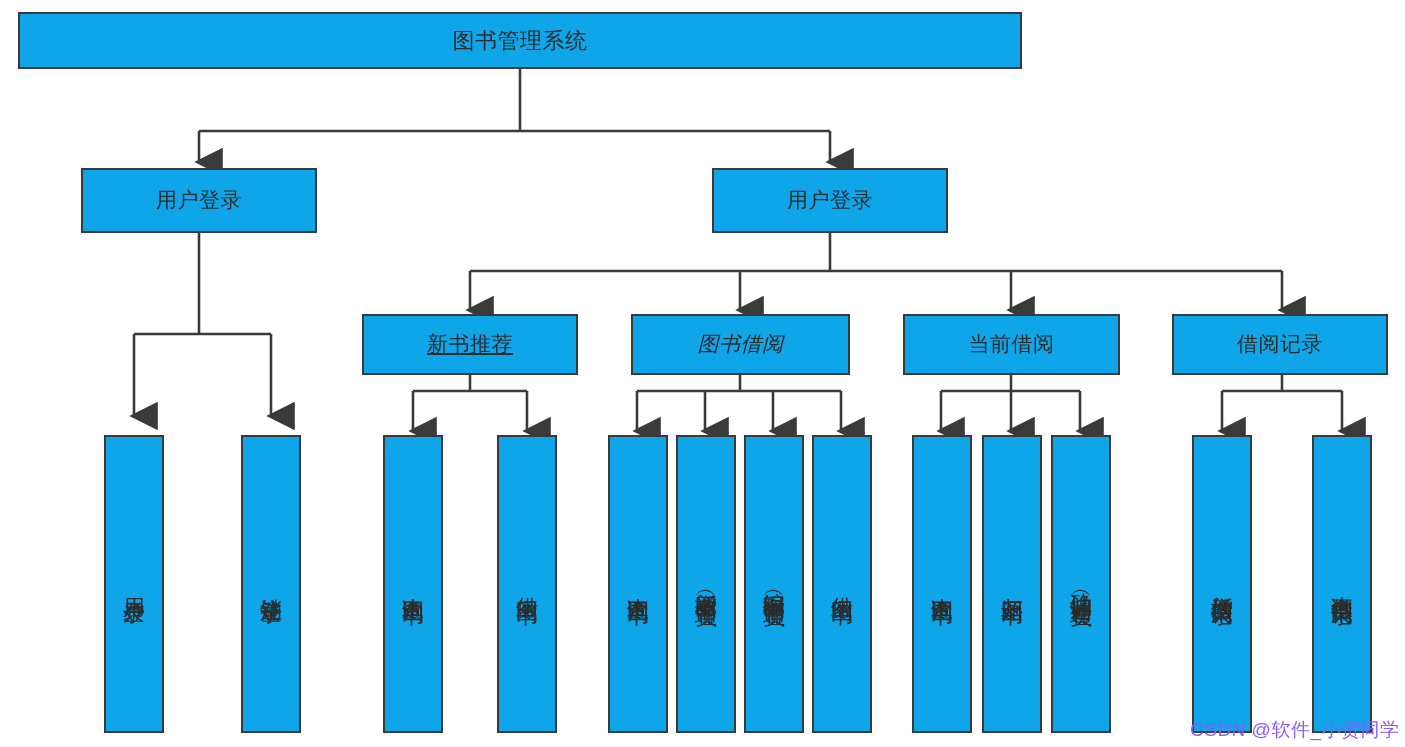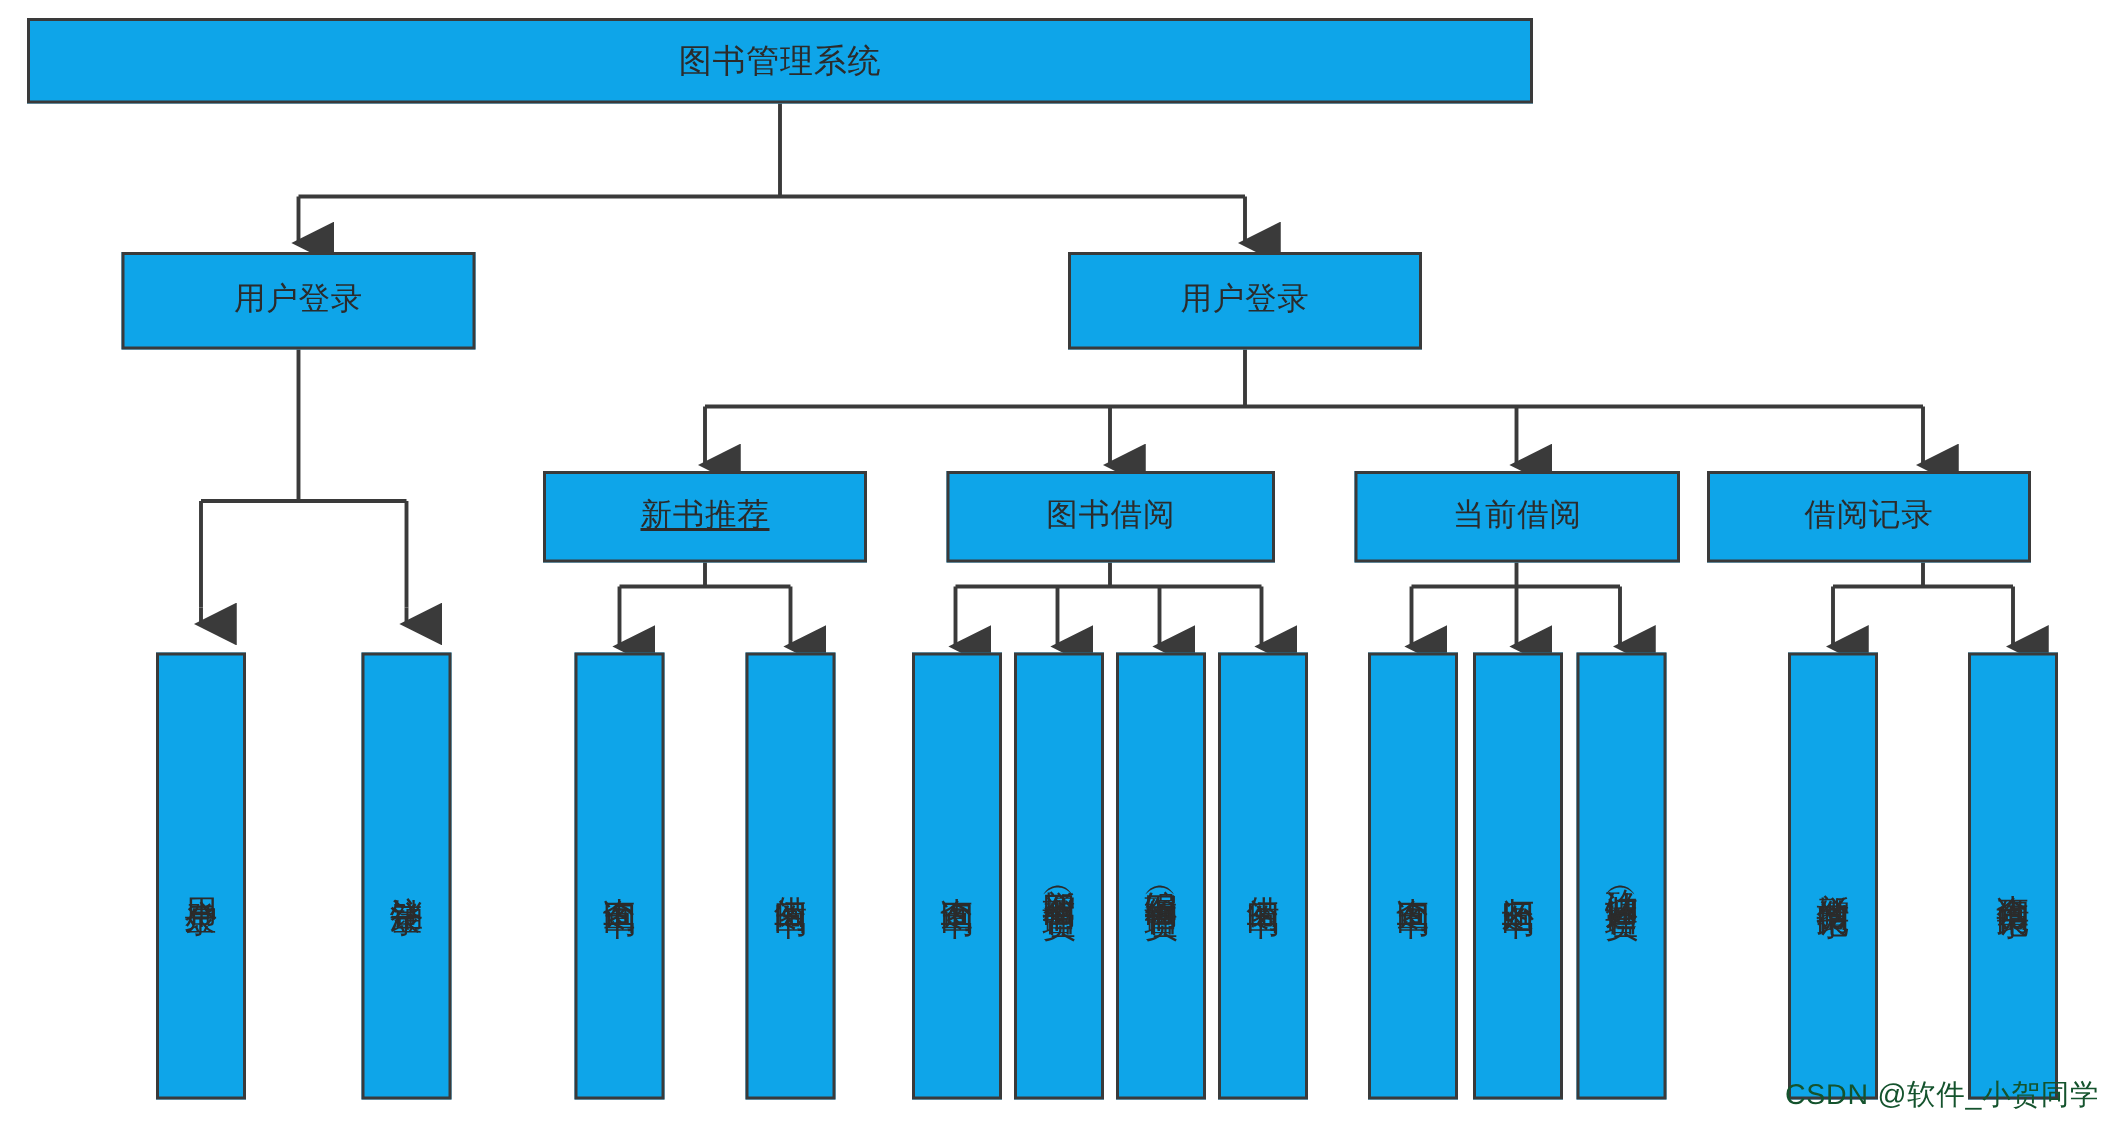--- a/index.html
+++ b/index.html
@@ -59,21 +59,21 @@
     writing-mode: vertical-rl;
     text-orientation: upright;
     font-size: 22px;
     line-height: 1.0;
     letter-spacing: 2px;
     white-space: nowrap;
     max-height: 100%;
   }
   .watermark {
     position: absolute;
-    color: #14532d;
+    color: #8b5cf6;
     font-size: 19px;
     white-space: nowrap;
     letter-spacing: 0.5px;
     user-select: none;
   }
 </style>
 </head>
 <body>
 
 <div id="canvas">
@@ -156,27 +156,27 @@
   <div class="node horiz" style="left:81px; top:168px; width:236px; height:65px;">
     <span class="label">用户登录</span>
   </div>
   <div class="node horiz" style="left:712px; top:168px; width:236px; height:65px;">
     <span class="label">用户登录</span>
   </div>
 
   <div class="node horiz" style="left:362px; top:314px; width:216px; height:61px;text-decoration:underline;">
     <span class="label">新书推荐</span>
   </div>
-  <div class="node horiz" style="left:631px; top:314px; width:219px; height:61px;">
+  <div class="node horiz" style="left:631px; top:314px; width:219px; height:61px;font-style:italic;">
     <span class="label">图书借阅</span>
   </div>
   <div class="node horiz" style="left:903px; top:314px; width:217px; height:61px;">
     <span class="label">当前借阅</span>
   </div>
-  <div class="node horiz" style="left:1138px; top:314px; width:216px; height:61px;align-items:center;">
+  <div class="node horiz" style="left:1172px; top:314px; width:216px; height:61px;align-items:center;">
     <span class="label">借阅记录</span>
   </div>
 
   <div class="node vert" style="left:104px; top:435px; width:60px; height:298px;">
     <span class="label">用户登录</span>
   </div>
   <div class="node vert" style="left:241px; top:435px; width:60px; height:298px;">
     <span class="label">注销登录</span>
   </div>
 

